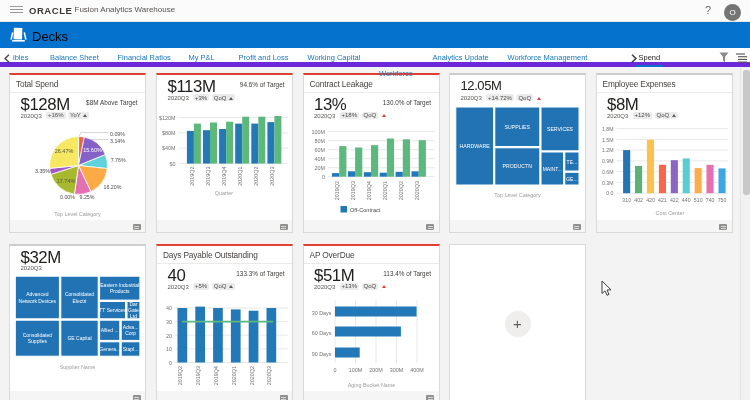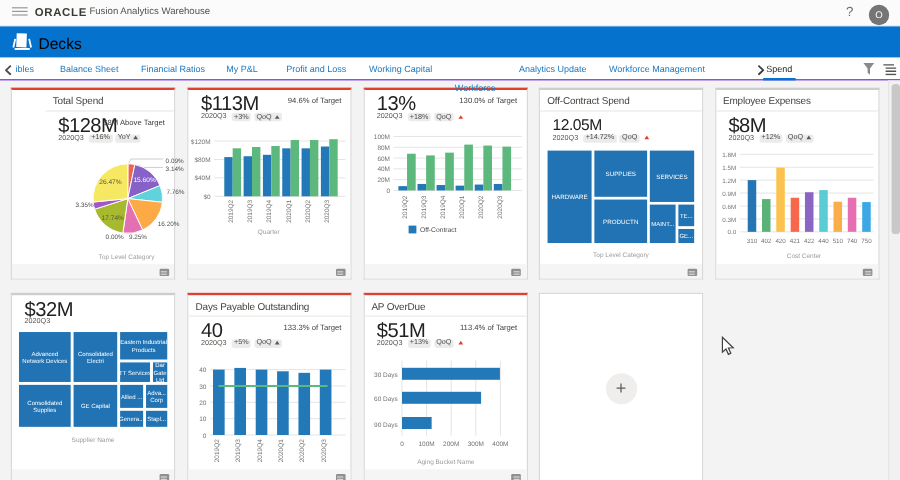--- a/index.html
+++ b/index.html
@@ -4,21 +4,21 @@
 html,body{width:750px;height:400px;overflow:hidden;font-family:"Liberation Sans",sans-serif;background:#f3f3f3;}
 .topbar{position:absolute;left:0;top:0;width:750px;height:22px;background:#fbfbfb;border-bottom:1px solid #e8e8e8;}
 .burger{position:absolute;left:10px;top:6px;width:12.5px;}
 .burger div{height:1px;background:#989898;margin-bottom:2.2px;}
 .logo{position:absolute;left:29px;top:4.5px;font-size:9.5px;font-weight:bold;color:#3c3935;letter-spacing:0.55px;}
 .apptitle{position:absolute;left:74.5px;top:5px;font-size:8px;color:#55524e;}
 .qmark{position:absolute;left:705px;top:3.5px;font-size:11px;color:#6b6b6b;}
 .avatar{position:absolute;left:724px;top:4px;width:17px;height:17px;border-radius:50%;background:#757575;color:#fff;font-size:8px;text-align:center;line-height:17px;}
 .bluebar{position:absolute;left:0;top:22px;width:750px;height:26px;background:#0572ce;color:#000000;}
 .decks{position:absolute;left:32px;top:6.5px;font-size:13px;}
-.tabbar{position:absolute;left:0;top:48px;width:750px;height:19px;background:#fff;border-bottom:1px solid #6d28d9;}
+.tabbar{position:absolute;left:0;top:48px;width:750px;height:19px;background:#fff;border-bottom:5px solid #6d28d9;}
 .tab{position:absolute;top:5px;font-size:7.5px;color:#1a76c0;}
 .tab.active{color:#262522;border-bottom:2px solid #0572ce;padding-bottom:2.5px !important;margin-left:36px;}
 .card{position:absolute;background:#fff;border:1px solid #d9d9d9;border-top-width:2.5px;}
 .addc{border-top-width:1px;}
 .ct{height:17.5px;line-height:18px;padding-left:6px;font-size:8.3px;letter-spacing:-0.15px;color:#474441;border-bottom:1px solid #eceae8;}
 .body{position:relative;width:100%;height:calc(100% - 17.5px);}
 .kpi{position:absolute;left:10.5px;top:4px;color:#22211f;letter-spacing:-0.4px;line-height:1;}
 .tgt{position:absolute;right:7.5px;top:6.3px;font-size:6.4px;color:#3f3d3a;}
 .sub{position:absolute;left:10.5px;top:19.2px;font-size:6px;color:#55534f;}
 .chip{display:inline-block;background:#ebebeb;border-radius:2px;padding:0.5px 2px;margin-left:2.5px;color:#4c4a46;}
@@ -29,21 +29,21 @@
 .chart{position:absolute;left:-1px;top:-20px;width:139px;height:160px;}
 .foot{position:absolute;left:0;right:0;bottom:0;height:12px;background:#f5f5f5;}
 .ficon{position:absolute;right:4.5px;bottom:1.2px;width:8px;height:6px;background:#90908e;border-radius:1px;}
 .ficon:after{content:"";position:absolute;left:1.5px;top:1.5px;width:5px;height:1px;background:#d8d8d6;box-shadow:0 2px 0 #d8d8d6;}
 .plus{position:absolute;left:50%;top:50%;width:26px;height:26px;margin:-13px 0 0 -13px;border-radius:50%;background:#efeeec;color:#5f5d5a;font-size:15px;text-align:center;line-height:25px;}
 .scroll{position:absolute;right:0;top:67px;width:10px;height:333px;background:#f1f1f1;border-left:1px solid #e5e5e5;}
 .thumb{position:absolute;left:1.5px;top:3px;width:7px;height:125px;background:#c8c8c8;border-radius:3px;}
 </style></head>
 <body>
 <div class="content" style="position:absolute;left:0;top:67px;width:750px;height:333px;background:#f3f3f3;"></div>
-<div class="card" style="left:9px;top:73px;width:137px;height:159.5px;border-top-color:#e0402f;padding-left:28px;">
+<div class="card" style="left:9px;top:73px;width:137px;height:159.5px;border-top-color:#e0402f;">
     <div class="ct">Total Spend</div>
     <div class="body">
       <div class="kpi" style="font-size:16.8px;">$128M</div>
       <div class="tgt">$8M Above Target</div>
       <div class="sub">2020Q3 <span class="chip">+16%</span><span class="chip">YoY<span class="tri dk"></span></span></div>
       <div class="chart">
         <svg width="137" height="156" viewBox="0 0 137 156" style="position:absolute;left:0;top:0;" font-family="Liberation Sans, sans-serif">
           <polyline points="70.2,63.2 72,59.5 99,59.5" fill="none" stroke="#c4c4c4" stroke-width="0.7"></polyline>
           <polyline points="73,63.9 76,66.5 99,66.5" fill="none" stroke="#c4c4c4" stroke-width="0.7"></polyline>
           <path d="M69.5,92.5 L69.50,63.50 A29,29 0 0 1 69.66,63.50 Z" fill="#c9c9c9" stroke="#fff" stroke-width="0.8"></path>
@@ -108,20 +108,21 @@
           <text x="118.4" y="111.5" font-size="5.4" fill="#737373" text-anchor="end" transform="rotate(-90 118.4 111.5)">2020Q3</text>
           <text x="68" y="140" font-size="5.4" fill="#9b9b9b" text-anchor="middle">Quarter</text>
         </svg>
       </div>
     </div>
     <div class="foot">
       <span class="ficon"></span>
     </div>
   </div>
 <div class="card" style="left:302.5px;top:73px;width:137px;height:159.5px;border-top-color:#e0402f;">
+    <div class="ct">Contract Leakage</div>
     <div class="body">
       <div class="kpi" style="font-size:16.8px;">13%</div>
       <div class="tgt">130.0% of Target</div>
       <div class="sub">2020Q3 <span class="chip">+18%</span><span class="chip">QoQ</span><span class="tri rd out"></span></div>
       <div class="chart">
         <svg width="137" height="156" viewBox="0 0 137 156" style="position:absolute;left:0;top:0;" font-family="Liberation Sans, sans-serif">
           <line x1="25" y1="103.7" x2="132" y2="103.7" stroke="#d9d9d9" stroke-width="0.6"></line>
           <text x="22" y="105.9" font-size="5.4" fill="#737373" text-anchor="end">0</text>
           <line x1="25" y1="94.7" x2="132" y2="94.7" stroke="#d9d9d9" stroke-width="0.6"></line>
           <text x="22" y="96.9" font-size="5.4" fill="#737373" text-anchor="end">20M</text>
@@ -154,21 +155,20 @@
           <rect x="37.5" y="133" width="6.5" height="6.5" fill="#2379b8"></rect>
           <text x="47.0" y="138.7" font-size="5.6" fill="#4a4a4a">Off-Contract</text>
         </svg>
       </div>
     </div>
     <div class="foot">
       <span class="ficon"></span>
     </div>
   </div>
 <div class="card" style="left:449px;top:73px;width:137px;height:159.5px;border-top-color:#cdcdcd;">
-    <div class="ct">Off-Contract Spend</div>
     <div class="body">
       <div class="kpi" style="font-size:13px;">12.05M</div>
       <div class="sub">2020Q3 <span class="chip">+14.72%</span><span class="chip">QoQ</span><span class="tri rd out"></span></div>
       <div class="chart">
         <svg width="137" height="156" viewBox="0 0 137 156" style="position:absolute;left:0;top:0;" font-family="Liberation Sans, sans-serif">
           <rect x="6.8" y="52" width="37.7" height="78" fill="#2273b3" stroke="#fff" stroke-width="1"></rect>
           <text x="25.65" y="93.0" font-size="5.2" fill="#fff" text-anchor="middle">HARDWARE</text>
           <rect x="45.8" y="52" width="45.0" height="39.5" fill="#2273b3" stroke="#fff" stroke-width="1"></rect>
           <text x="68.3" y="73.8" font-size="5.2" fill="#fff" text-anchor="middle">SUPPLIES</text>
           <rect x="92" y="52" width="38" height="43.8" fill="#2273b3" stroke="#fff" stroke-width="1"></rect>

